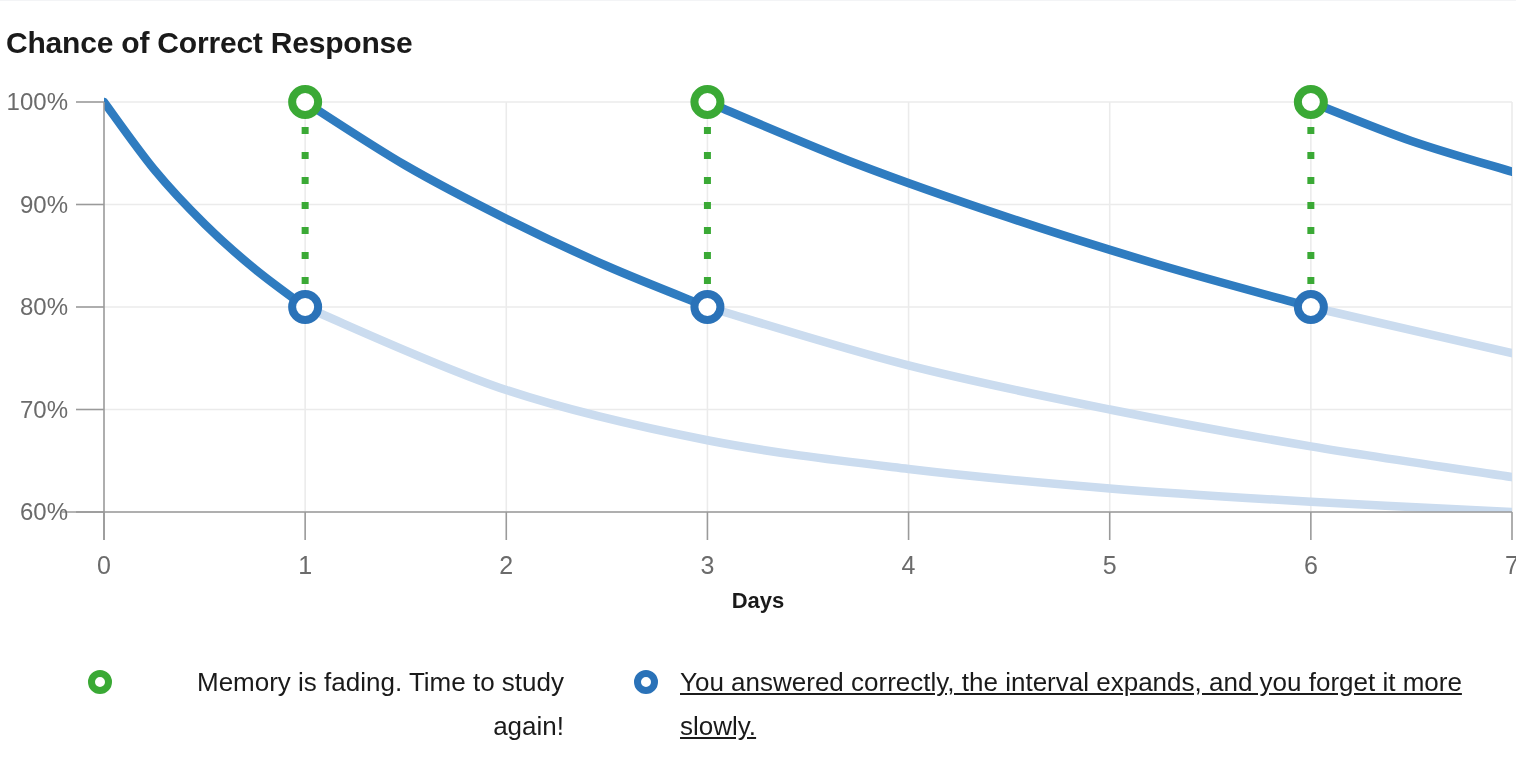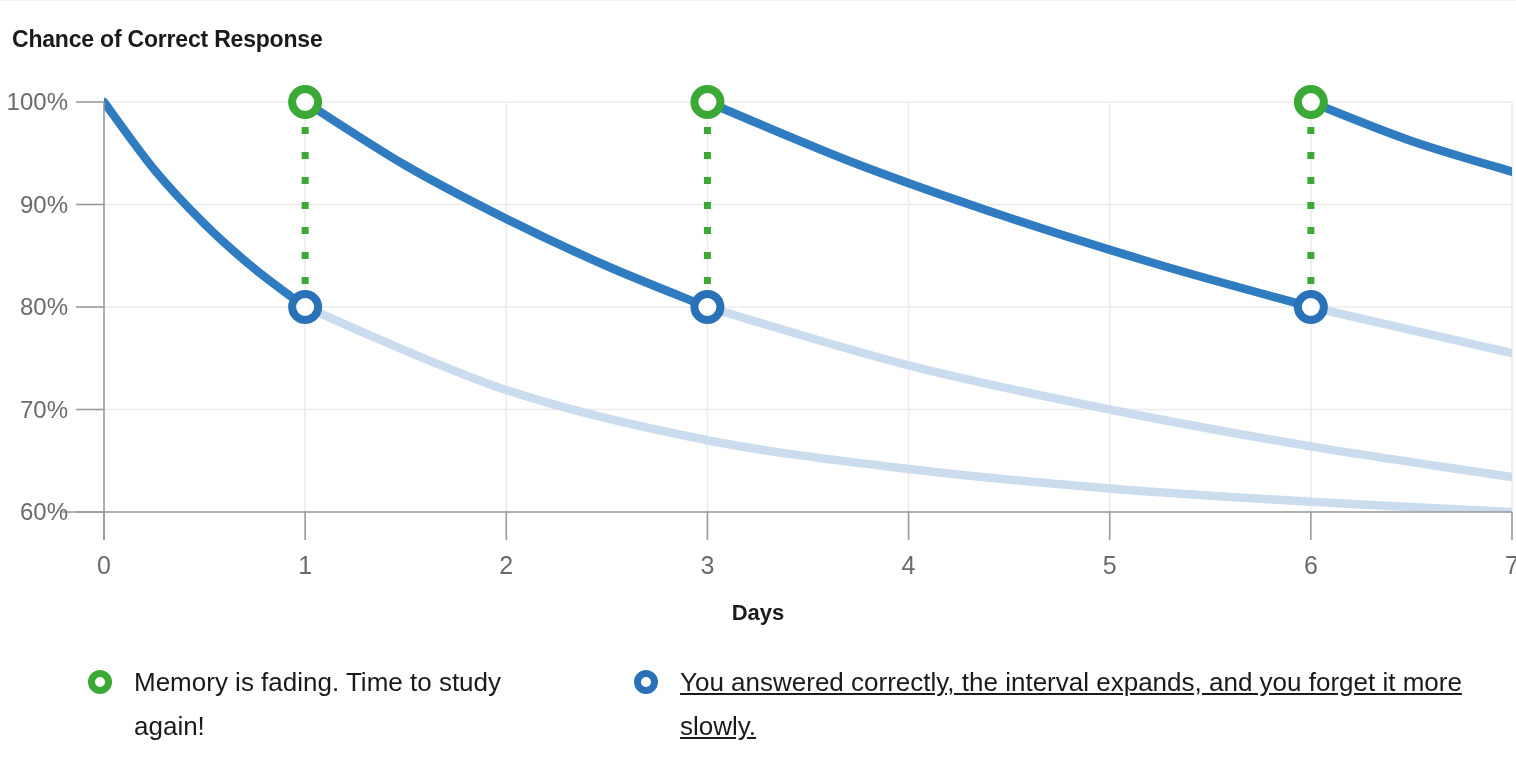--- a/index.html
+++ b/index.html
@@ -17,23 +17,23 @@
   }
   #top-hairline {
     position: absolute;
     top: 0; left: 0;
     width: 1516px;
     height: 1px;
     background: #f3f4f6;
   }
   #chart-title {
     position: absolute;
-    left: 12px;
+    left: 6px;
     top: 26px;
-    font-size: 23px;
+    font-size: 30px;
     font-weight: bold;
     letter-spacing: -0.2px;
     color: #1a1a1a;
     white-space: nowrap;
   }
   #plot-wrap {
     position: absolute;
     left: 0;
     top: 0;
     width: 1228px;
@@ -57,37 +57,36 @@
   }
   #xaxis-title {
     position: absolute;
     left: 0;
     top: 588px;
     width: 1516px;
     text-align: center;
     font-size: 22px;
     font-weight: bold;
     color: #1a1a1a;
-    margin-top: 12px;
   }
   #legend {
     position: absolute;
     left: 88px;
     top: 660px;
     width: 1400px;
     display: flex;
     flex-direction: row;
     align-items: flex-start;
   }
   .legend-item {
     display: flex;
     flex-direction: row;
     align-items: flex-start;
   }
-  .legend-item.first { width: 546px; }
+  .legend-item.first { width: 546px; text-align: right; }
   .legend-item.second { width: 840px; text-decoration: underline; }
   .legend-marker {
     flex: 0 0 auto;
     width: 24px;
     height: 24px;
     border-radius: 50%;
     box-sizing: border-box;
     margin-top: 10px;
     margin-right: 22px;
   }

